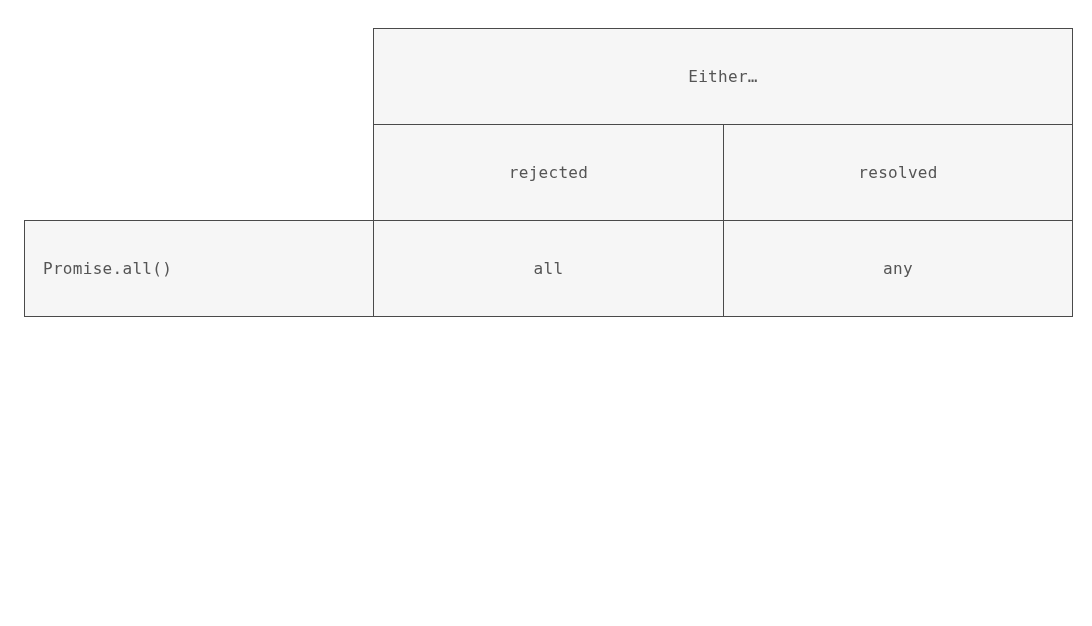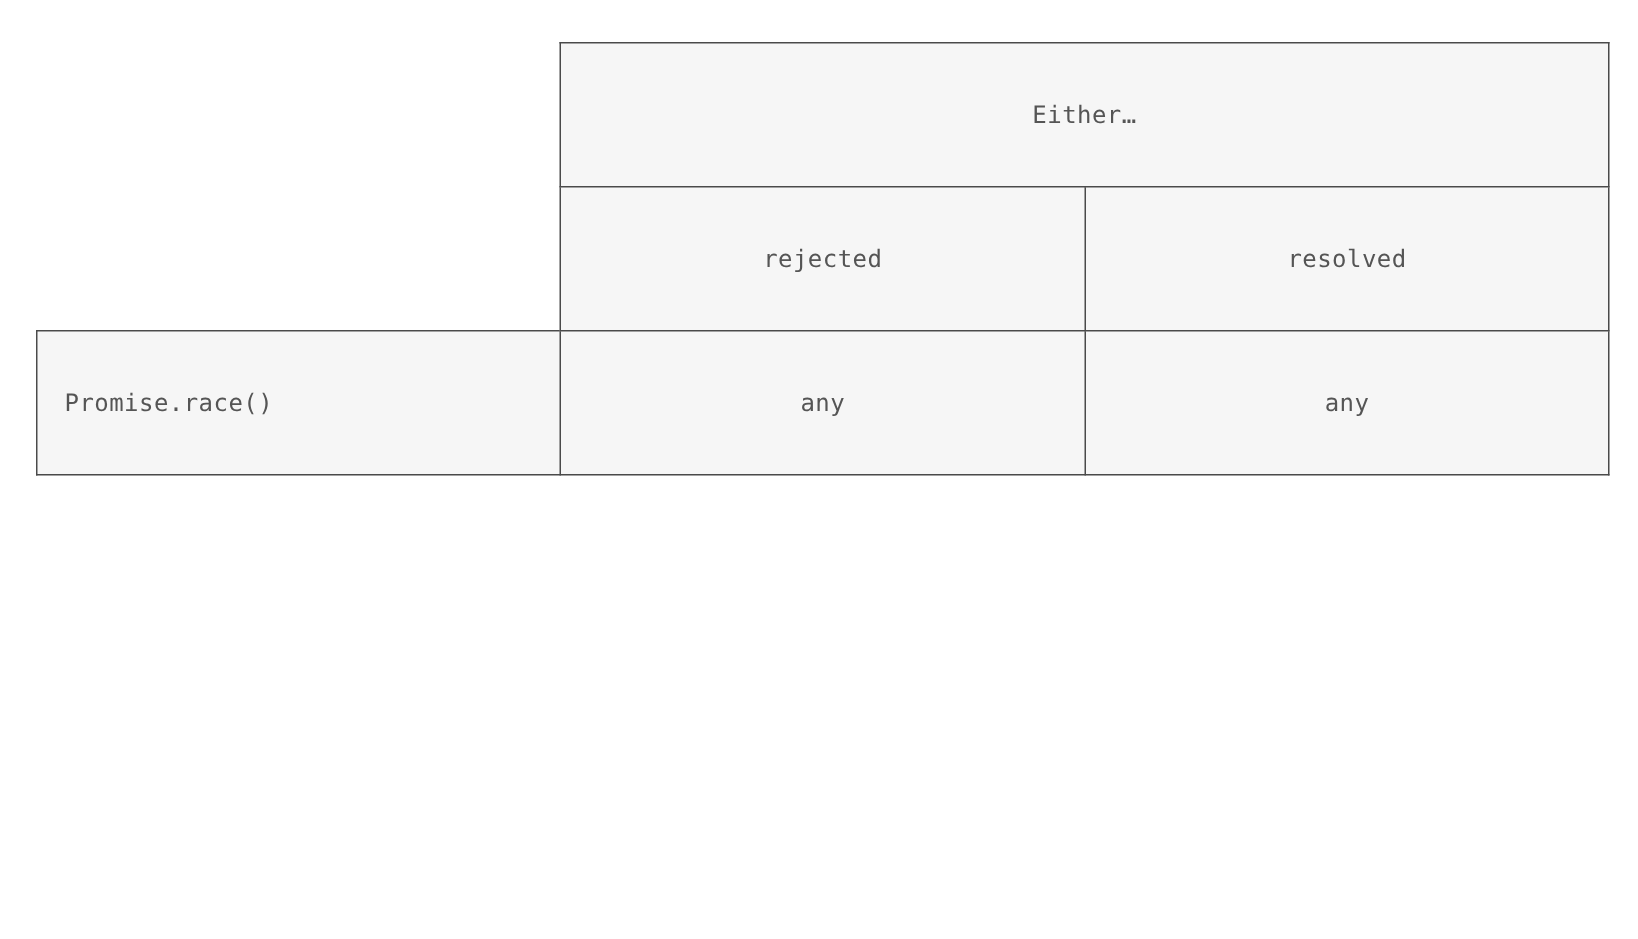--- a/index.html
+++ b/index.html
@@ -78,25 +78,25 @@
         <td class="corner-blank"></td>
         <td class="cell-center" colspan="2">Either…</td>
       </tr>
 
       <tr>
         <td class="corner-blank"></td>
         <td class="cell-center">rejected</td>
         <td class="cell-center">resolved</td>
       </tr>
 
-
       <tr>
-        <td class="row-label-cell">Promise.race()</td>
-        <td class="cell-center">any</td>
+        <td class="row-label-cell">Promise.all()</td>
+        <td class="cell-center">all</td>
         <td class="cell-center">any</td>
       </tr>
+
 
 
 
     </tbody>
   </table>
 
 </div>
 
 </body></html>

